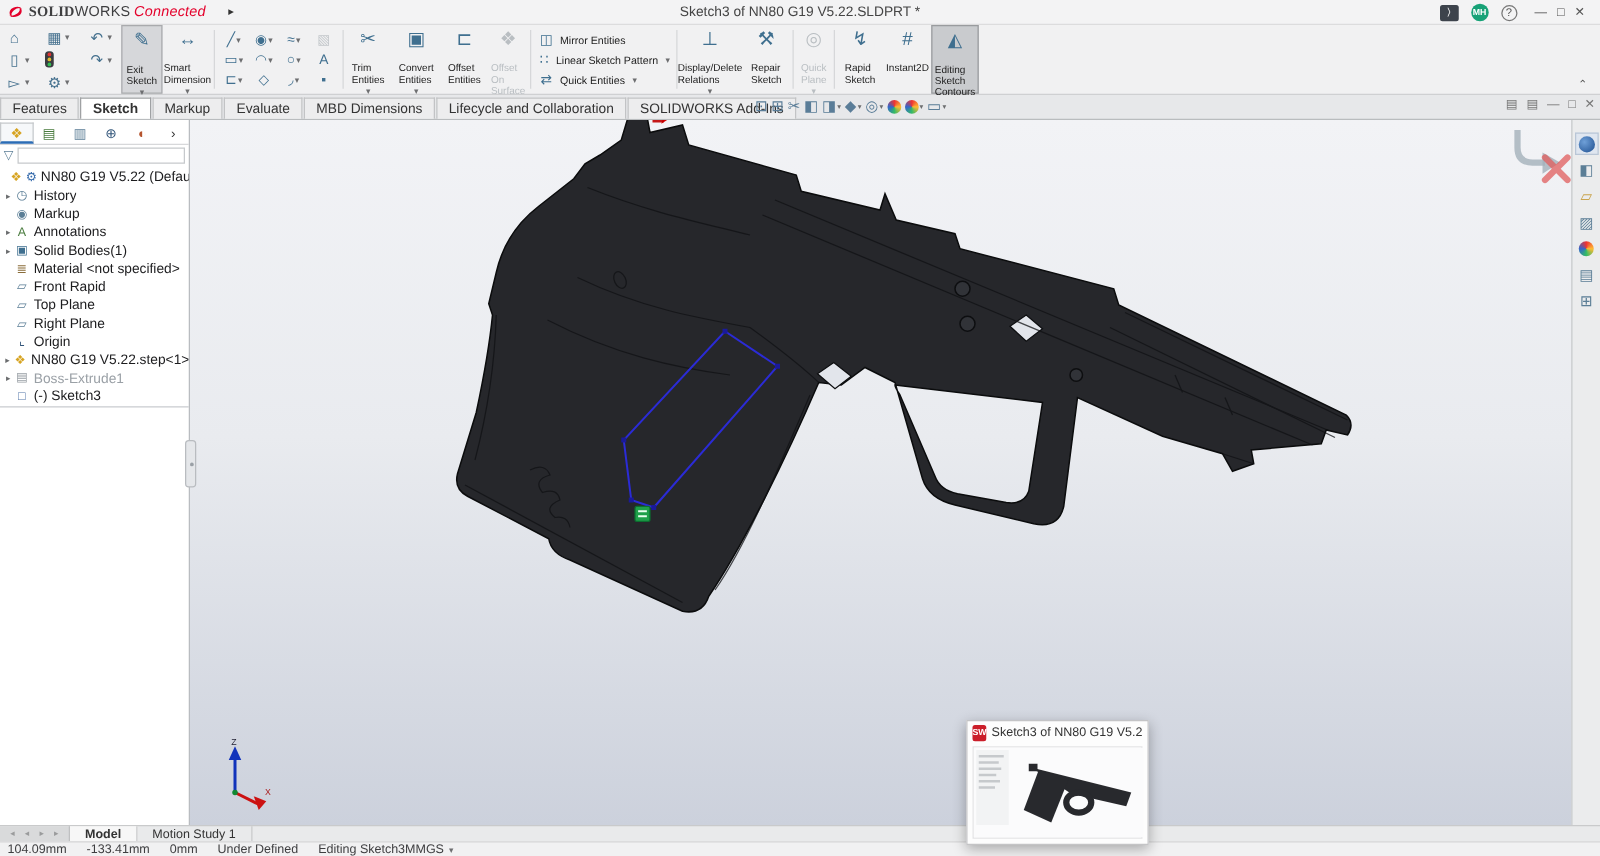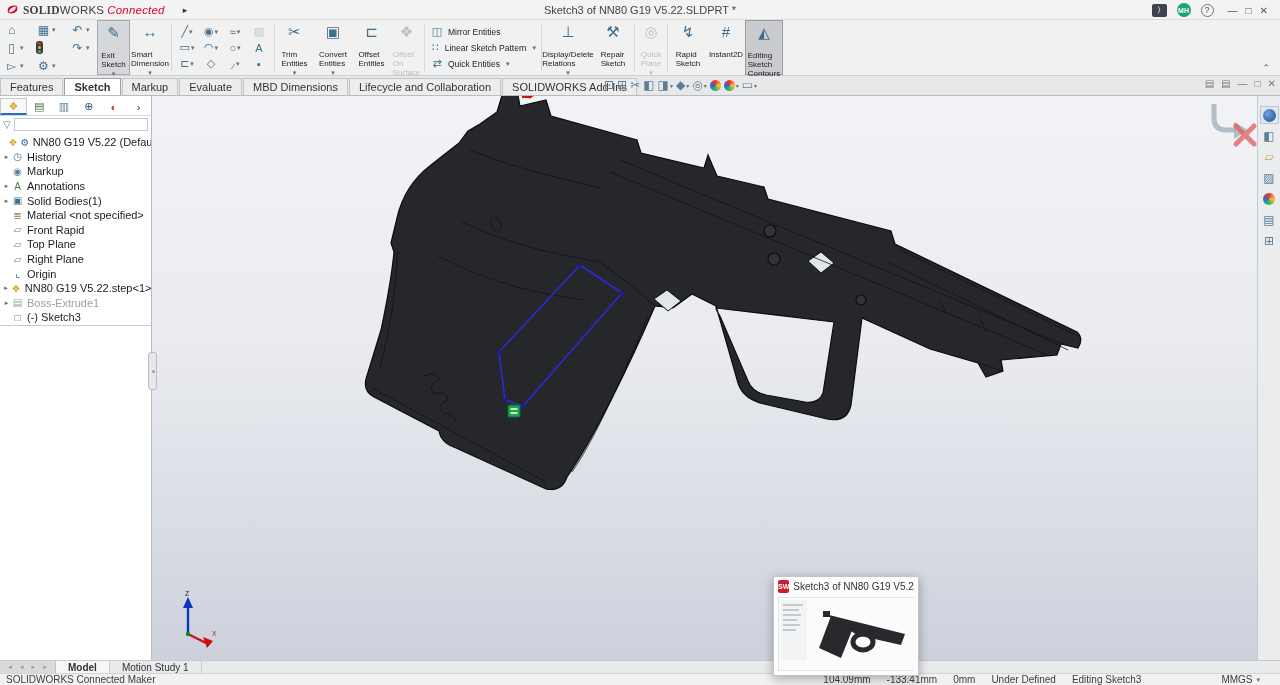--- a/index.html
+++ b/index.html
@@ -116,21 +116,21 @@
   #btnav { width:56px; background:#d9dadb; border-right:1px solid #bfc0c1; display:flex;
     align-items:center; justify-content:space-evenly; }
   .bnav { font-size:7px; color:#9a9b9c; }
   .btab { font-size:10px; padding:0 12px; display:flex; align-items:center; border-right:1px solid #c9cacb; color:#333; }
   .btab.active { background:#f7f7f7; font-weight:bold; }
   #statusbar { position:absolute; left:0; top:673px; width:1280px; height:12px;
     background:#f1f1f2; border-top:1px solid #d5d5d6; display:flex; align-items:center;
     font-size:10px; color:#3e3e40; padding:0 6px; }
   #statusleft { flex:1; }
   #statusright { display:flex; align-items:flex-start; gap:16px; }
-  #unitwrap { display:flex; align-items:center; gap:4px; margin-left:80px; padding-right:14px; }
+  #unitwrap { display:flex; align-items:center; gap:4px; padding-right:14px; }
 
   
   #popup { position:absolute; left:773px; top:576px; width:146px; height:100px; background:#fdfdfd;
     border:1px solid #c4c4c6; box-shadow:0 3px 10px rgba(0,0,0,.3); z-index:50; }
   #popuphead { display:flex; align-items:center; gap:4px; padding:3px 4px; }
   #popupicon { width:13px; height:13px; background:#cb1e2a; border-radius:2px; color:#fff;
     font-size:7px; font-weight:bold; display:flex; align-items:center; justify-content:center; }
   #popuptitle { font-size:10px; color:#333; white-space:nowrap; overflow:hidden; }
   #popupbody { margin:1px 4px; height:74px; background:#fff; border:1px solid #e3e3e5; position:relative; }
 </style>
@@ -628,21 +628,20 @@
       <span class="bnav">◂</span>
       <span class="bnav">▸</span>
       <span class="bnav">▸</span>
     </div>
   <div id="btabs" style="display:flex">
       <div class="btab active">Model</div>
       <div class="btab">Motion Study 1</div>
     </div>
 </div>
 <div id="statusbar">
-  <span id="statusleft">SOLIDWORKS Connected Maker</span>
   <span id="statusright">
       <span>104.09mm</span>
       <span>-133.41mm</span>
       <span>0mm</span>
       <span>Under Defined</span>
       <span>Editing Sketch3</span>
     </span>
   <span id="unitwrap">
     <span>MMGS</span>
       <span class="caret">▾</span>

